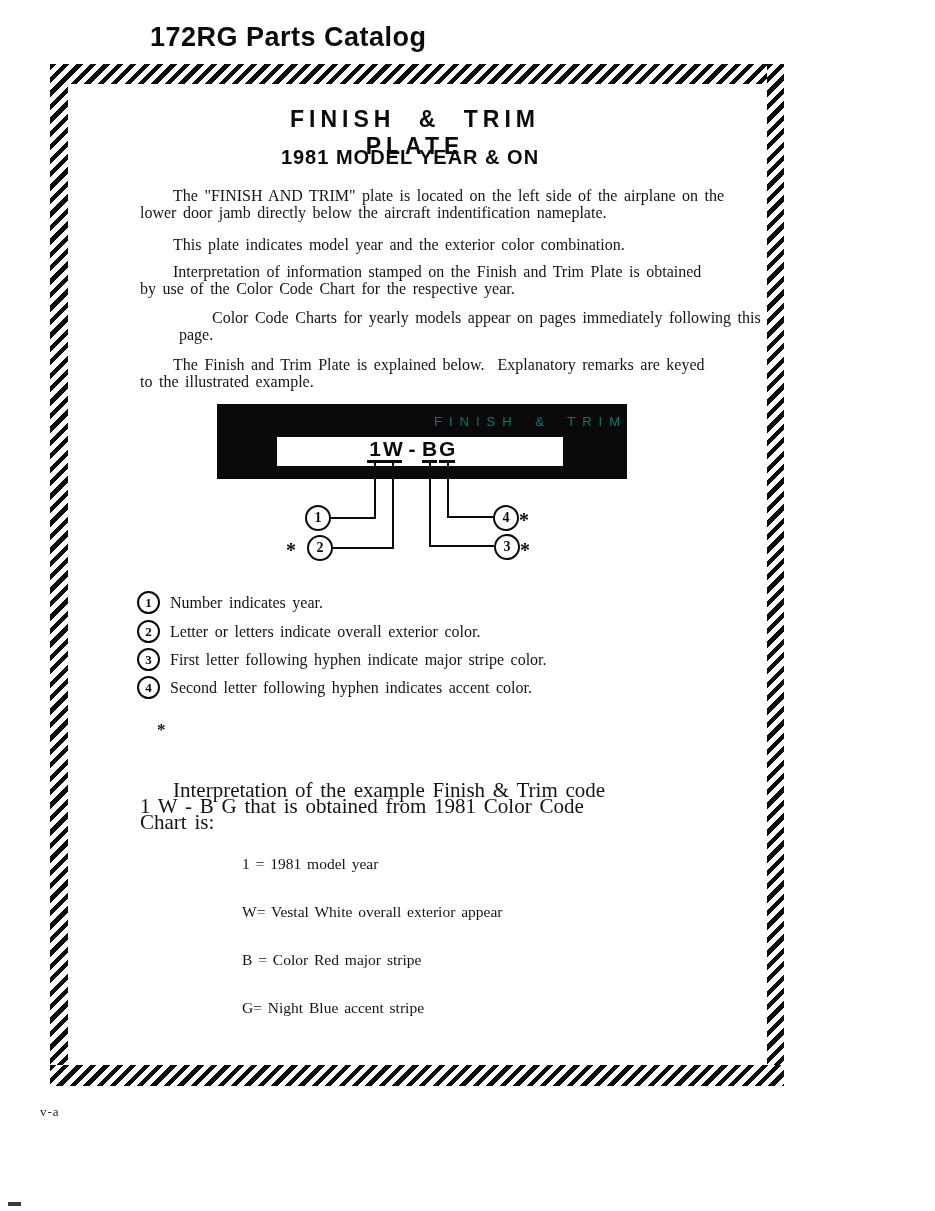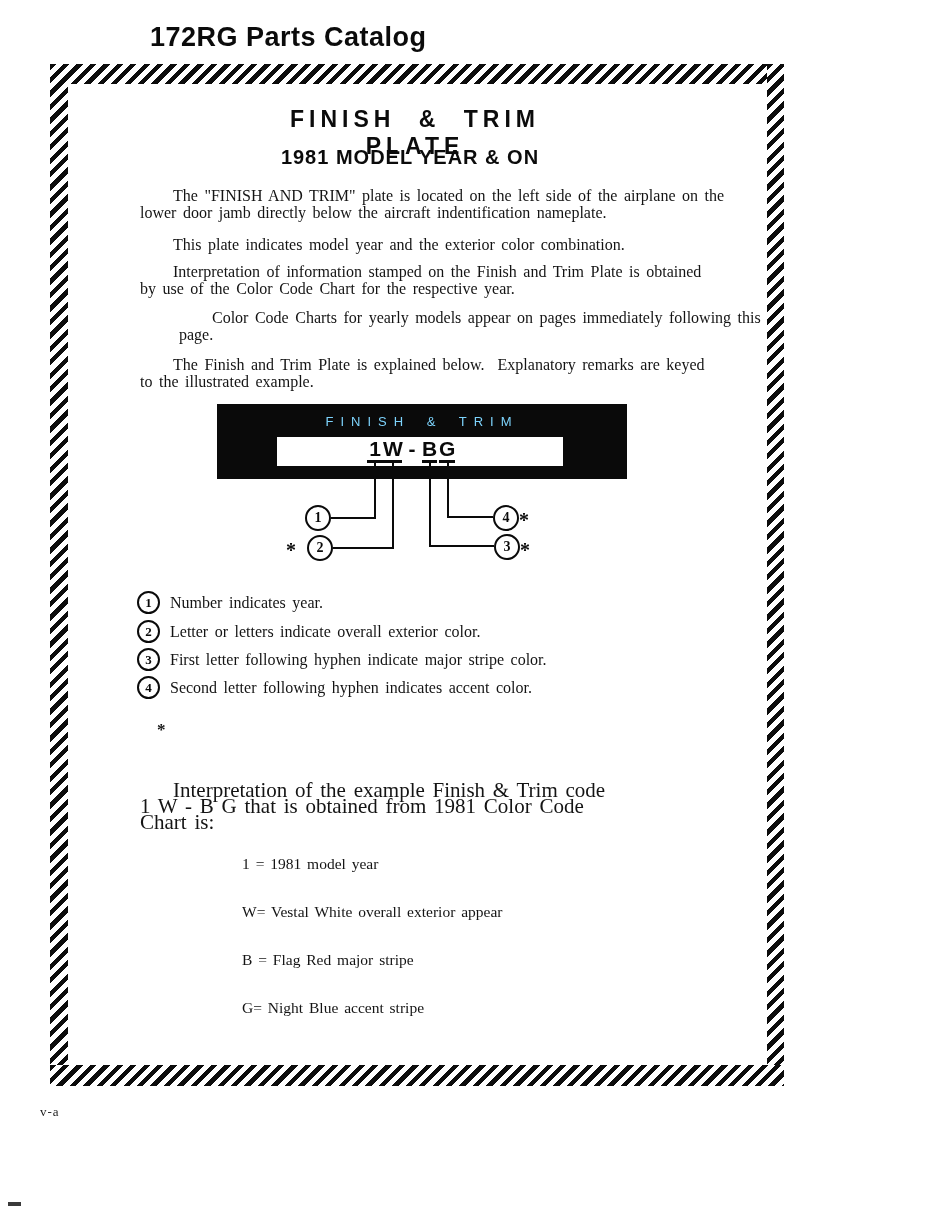--- a/index.html
+++ b/index.html
@@ -46,23 +46,23 @@
   }
   .indent{text-indent:33px;}
   .p1{top:187px;left:140px;width:595px;}
   .p2{top:236px;left:140px;width:600px;}
   .p3{top:263px;left:140px;width:575px;}
   .p4{top:309px;left:140px;width:590px;margin-left:39px;}
   .p5{top:356px;left:140px;width:570px;}
   
   .plate{left:217px;top:404px;width:410px;height:75px;background:#0a0a0a;}
   .plate-label{
-    position:absolute;left:0;top:10px;width:100%;text-align:center;
+    position:absolute;left:0;top:10px;width:100%;text-align:right;
     font-family:"Liberation Sans",sans-serif;font-size:13px;
-    letter-spacing:7px;word-spacing:6px;color:#7dd3fc;
+    letter-spacing:7px;word-spacing:6px;color:#0f766e;
   }
   .plate-window{position:absolute;left:60px;top:33px;width:286px;height:29px;background:#ffffff;}
   .code-char{
     top:438px;height:22px;text-align:center;
     font-family:"Liberation Sans",sans-serif;font-weight:bold;
     font-size:21px;line-height:22px;color:#0a0a0a;
   }
   .code-underline{border-bottom:3px solid #0a0a0a;}
   .cc1{left:367px;width:16px;}
   .cc2{left:383px;width:19px;}
@@ -180,20 +180,20 @@
     <div class="remark-badge">4</div>
     <div class="remark-text">Second letter following hyphen indicates accent color.</div>
   </div>
 
   <div class="abs footnote-marker">*</div>
 
   <div class="abs interp">Interpretation of the example Finish &amp; Trim code 1 W - B G that is obtained from 1981 Color Code Chart is:</div>
   <div class="abs legend">
     <div>1 = 1981 model year</div>
     <div>W= Vestal White overall exterior appear</div>
-    <div>B = Flag Red major stripe</div>
+    <div>B = Color Red major stripe</div>
     <div>G= Night Blue accent stripe</div>
   </div>
 
   <div class="abs footer-label">v-a</div>
   <div class="abs artifact-dash"></div>
 
 </div>
 
 </body></html>

